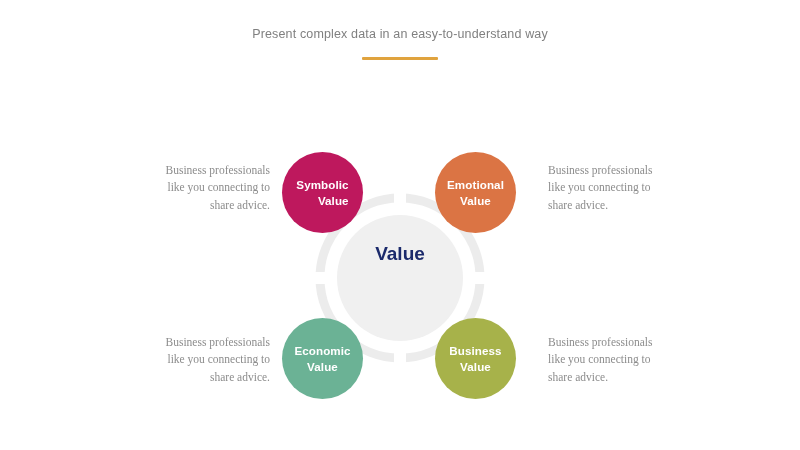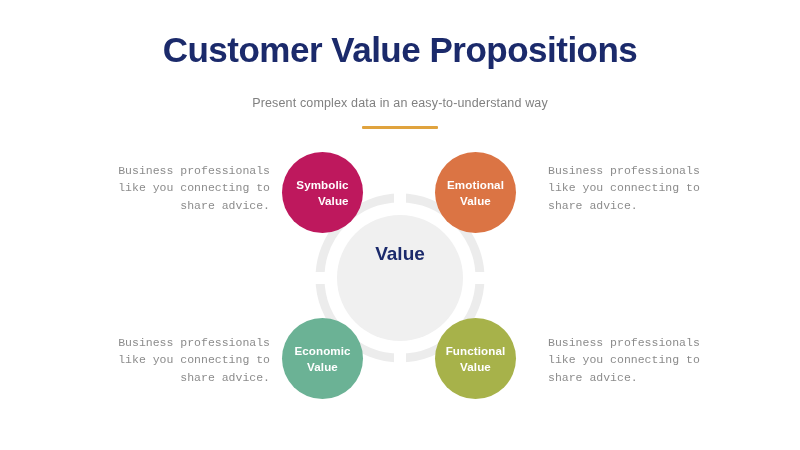--- a/index.html
+++ b/index.html
@@ -110,34 +110,33 @@
   #node-economic  { left: 2px;   top: 173px; }
   #node-emotional { left: 155px; top: 173px; }
 
   
   .side-text {
     position: absolute;
     width: 165px;
     font-size: 11.5px;
     line-height: 1.52;
     color: #8c8c8c;
-    font-family: Liberation Mono, monospace;
+    font-family: Liberation Serif, serif;
   }
   #text-top-left    { left: 105px; top: 162px; text-align: right; }
   #text-top-right   { left: 548px; top: 162px; text-align: left;  }
   #text-bottom-left { left: 105px; top: 334px; text-align: right; }
   #text-bottom-right{ left: 548px; top: 334px; text-align: left;  }
 </style>
 </head>
 <body>
 
 <div id="slide">
 
   <div id="header">
-    <h1 id="page-title" style="color: rgb(27, 42, 107);">Customer Value Propositions</h1>
     <p id="page-subtitle" style="color: rgb(128, 128, 128);">Present complex data in an easy-to-understand way</p>
     <div id="accent-bar" style="background: rgb(224, 163, 62);"></div>
   </div>
 
   <div class="side-text" id="text-top-left">
     <span>Business professionals</span><br>
     <span>like you connecting to</span><br>
     <span>share advice.</span>
   </div>
 
@@ -200,19 +199,19 @@
 
     <div class="node-circle" id="node-economic" style="background: rgb(107, 178, 149);">
       <span class="node-label">
         <span>Economic</span><br>
         <span>Value</span>
       </span>
     </div>
 
     <div class="node-circle" id="node-emotional" style="background: rgb(167, 178, 74);">
       <span class="node-label">
-        <span>Functional</span><br>
+        <span>Business</span><br>
         <span>Value</span>
       </span>
     </div>
 
   </div>
 </div>
 
 </body></html>

